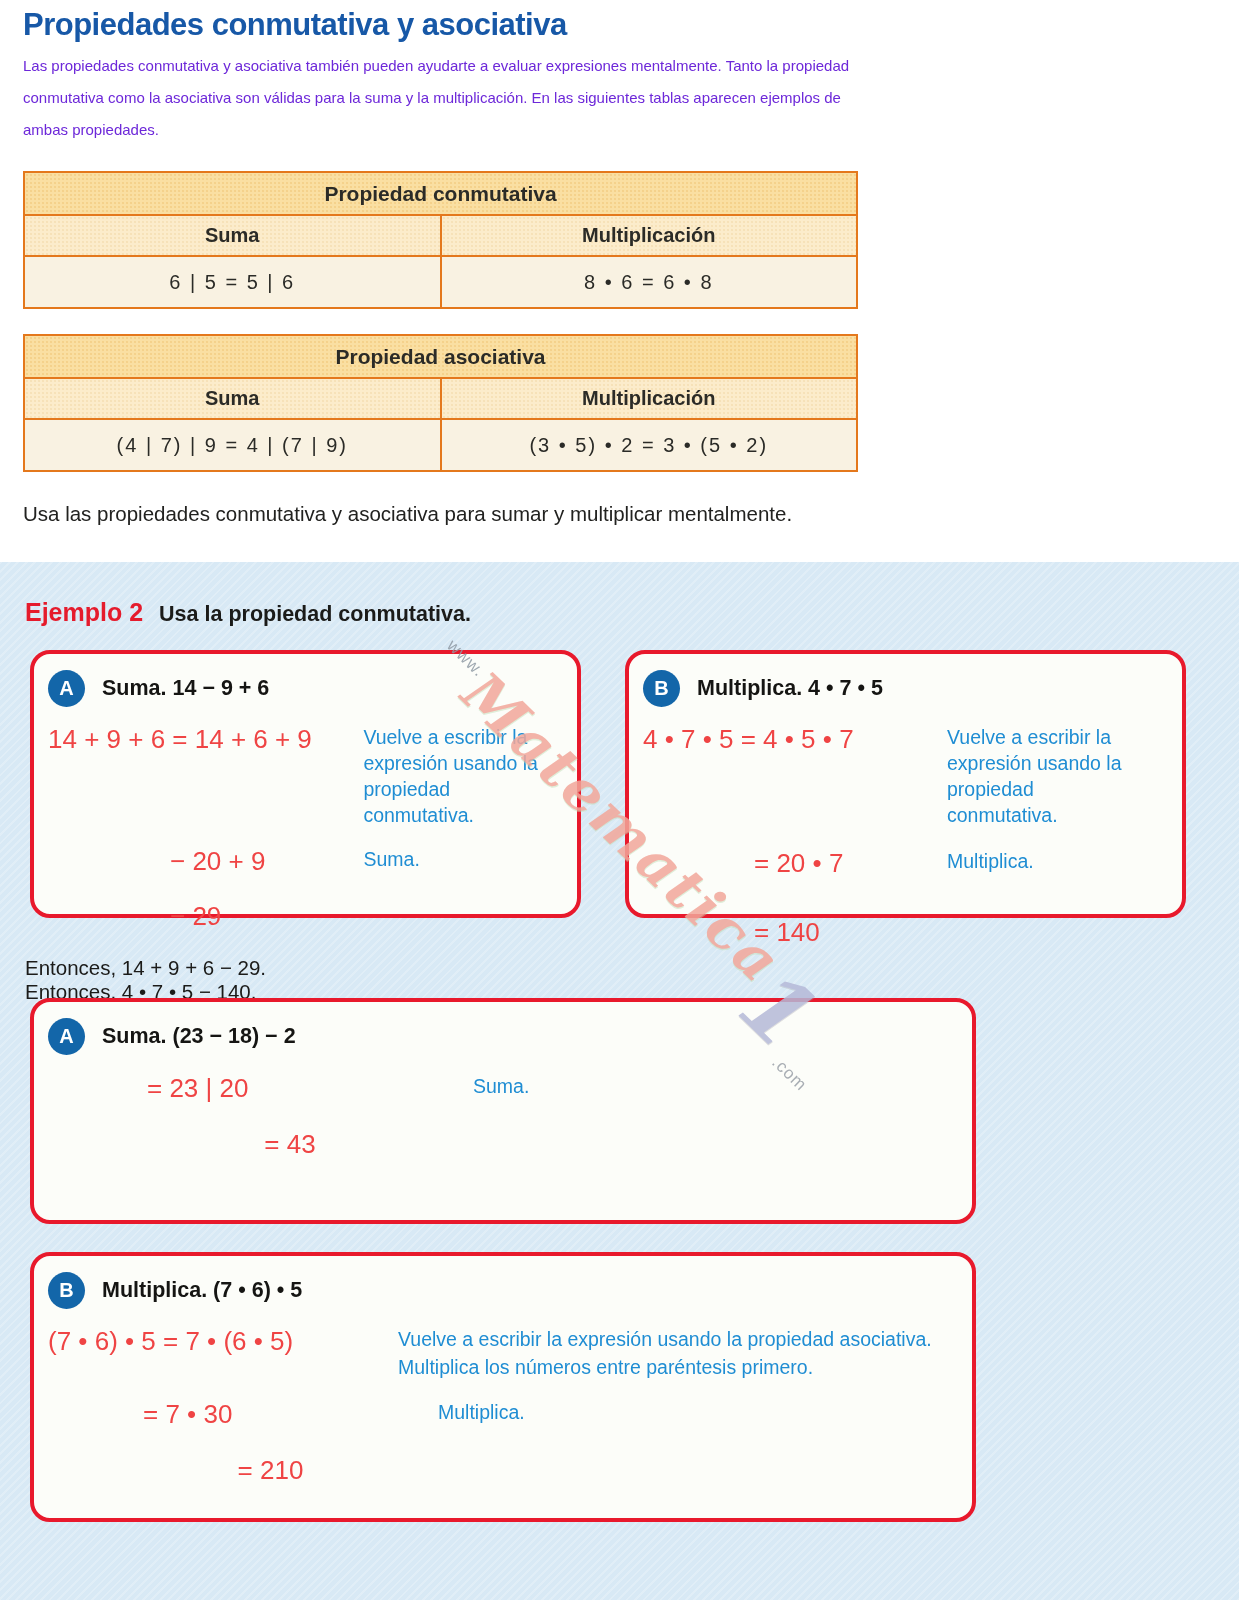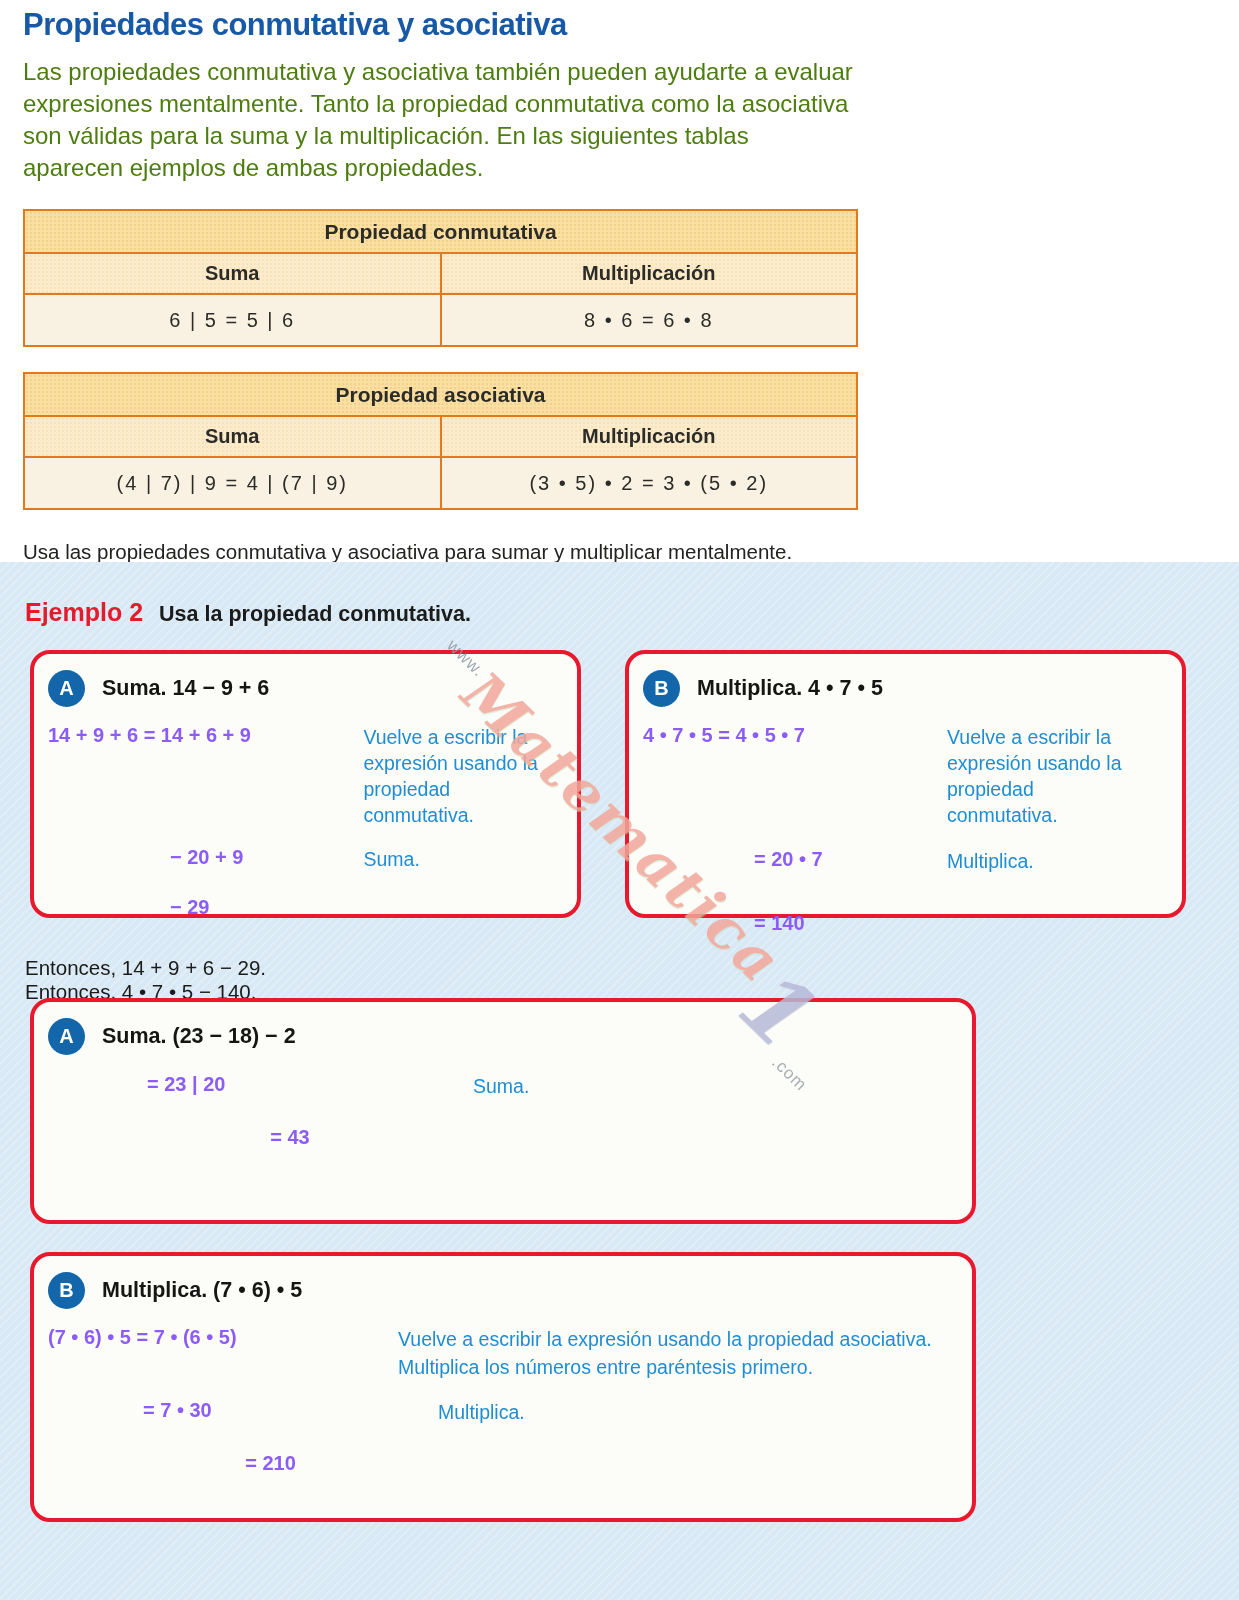--- a/index.html
+++ b/index.html
@@ -15,22 +15,22 @@
   
   .white-section { height:562px; padding:6px 0 0 23px; overflow:hidden; }
 
   .page-title {
     margin:0; padding:0;
     font-size:31px; font-weight:bold;
     color:#1758a7; letter-spacing:-0.5px;
     line-height:38px;
   }
   .intro {
-    margin:12px 0 0; width:832px;
-    font-size:24px; line-height:32px; color:#4d7c0f;
+    margin:6px 0 0; width:832px;
+    font-size:15px; line-height:32px; color:#6d28d9;
   }
 
   table.prop-table {
     width:835px; border-collapse:collapse; margin-top:25px;
     table-layout:fixed;
   }
   table.prop-table td {
     border:2px solid #e4781c; text-align:center;margin-left:24px;
   }
   .t-title td {
@@ -87,21 +87,21 @@
     width:37px; height:37px; border-radius:50%;
     background:#1366a9; color:#ffffff;
     font-weight:bold; font-size:20px;
     display:flex; align-items:center; justify-content:center;
     flex:0 0 auto;
   }
   .box-head .ht { font-weight:bold; font-size:21.5px; color:#151513; }
 
   .steps { margin-top:17px; }
   .step { display:flex; align-items:flex-start; }
-  .math { font-size:20px; color:#8b5cf6;font-weight:bold; }
+  .math { font-size:26px; color:#ef4444; }
   .note { color:#1f8dd3; font-size:19.5px; }
 
   
   .ex2 .note { line-height:26px; width:200px; }
   .box-a2 .math { width:316px; }
   .box-b2 .math { width:304px; }
   .box-a2 .s2 { margin-top:18px; }
   .box-a2 .s3 { margin-top:24px; }
   .box-b2 .s2 { margin-top:20px; }
   .box-b2 .s3 { margin-top:38px; }

